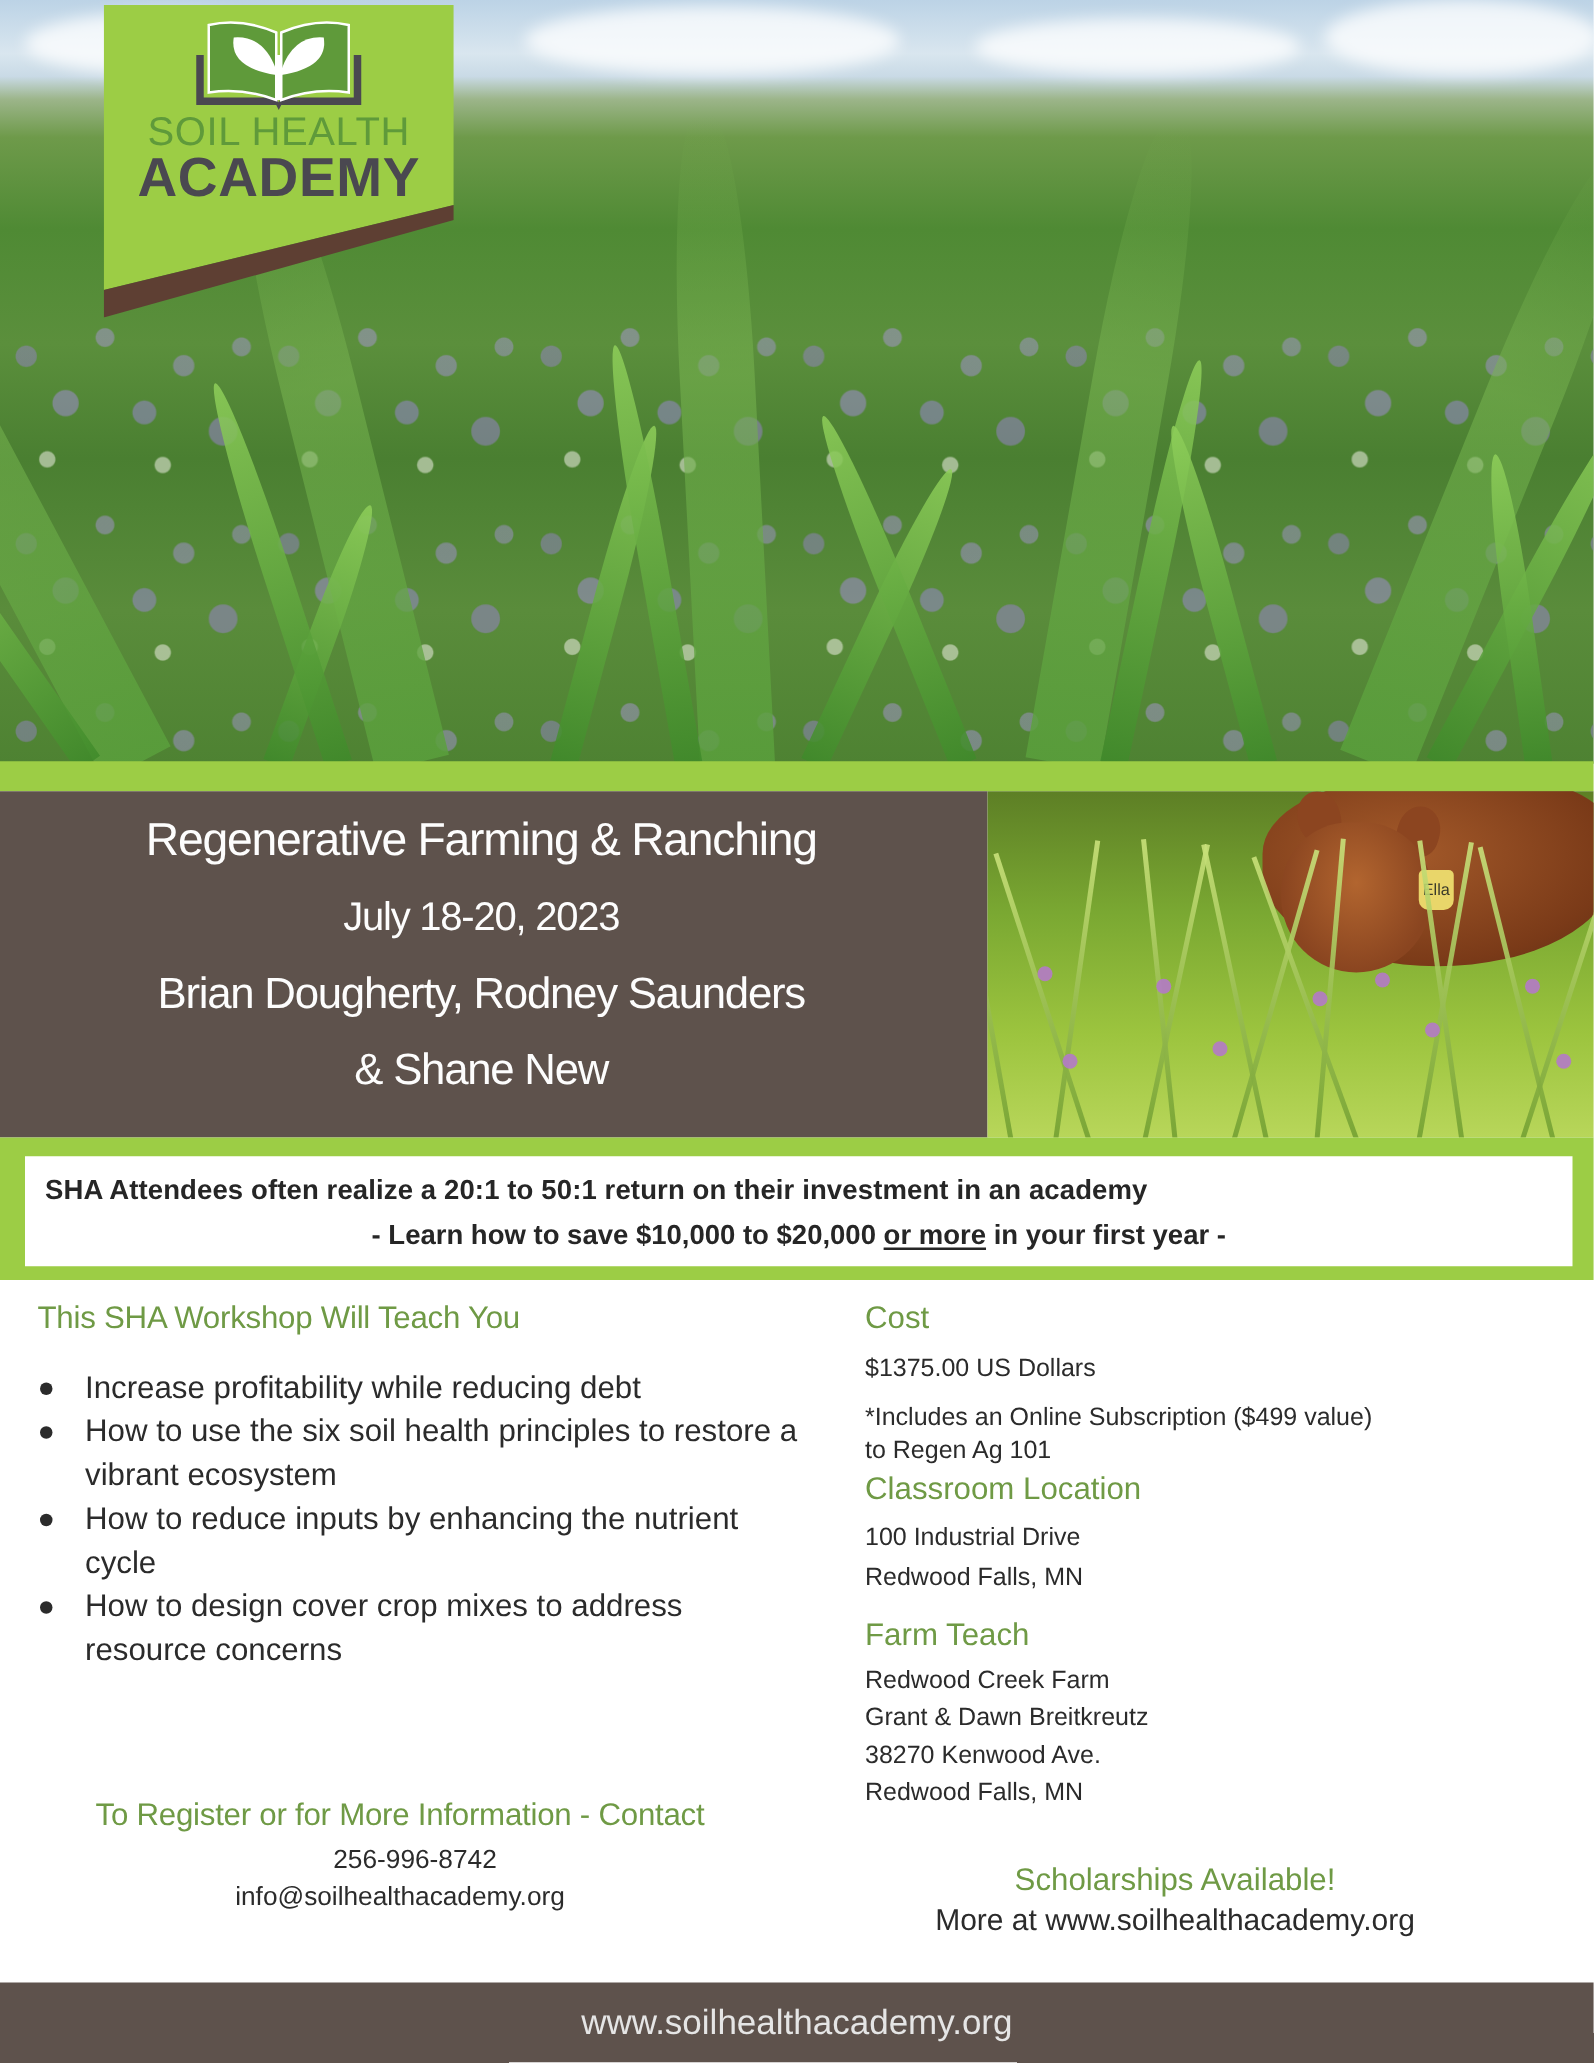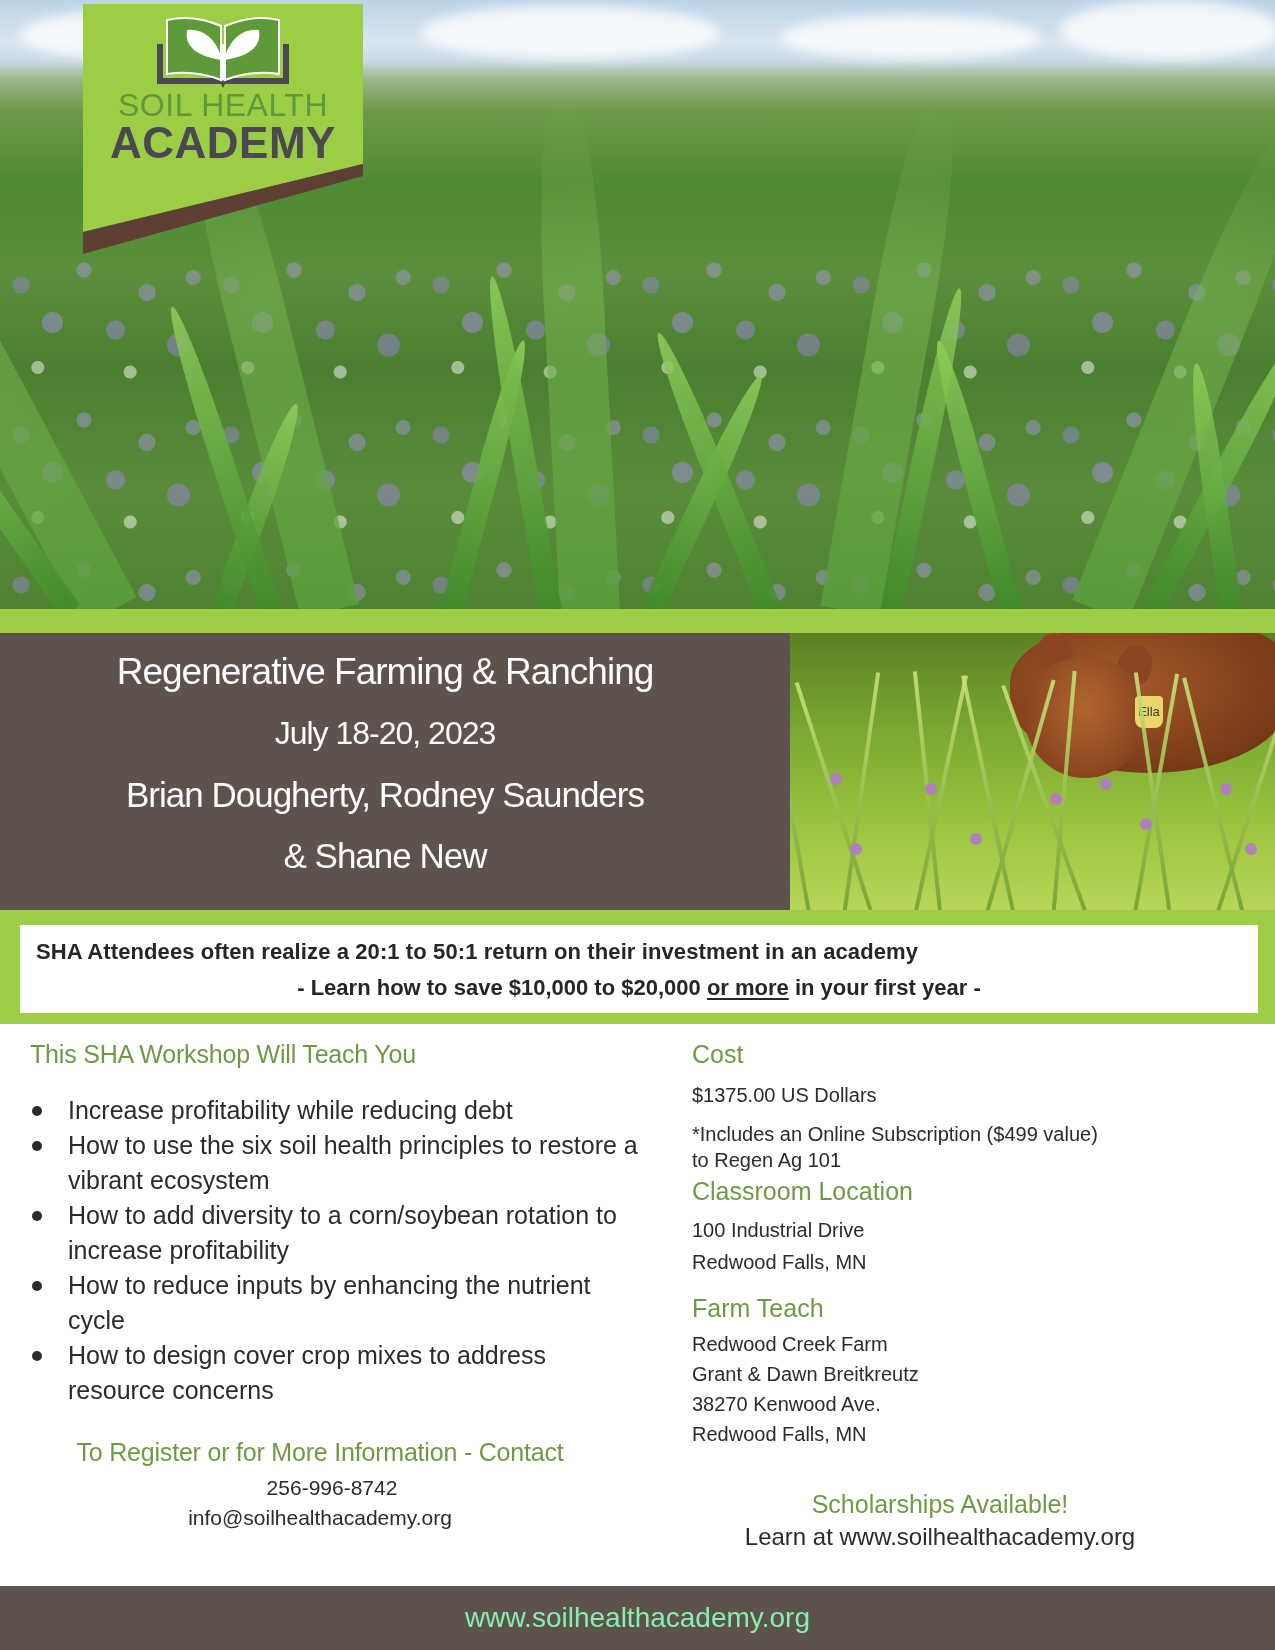--- a/index.html
+++ b/index.html
@@ -125,21 +125,21 @@
   .right-col .heading { font-size: 25px; }
   .right-col .txt { font-size: 20px; color: #2b2b2b; line-height: 28px; }
 
   .scholar { position: absolute; left: 690px; width: 500px; top: 1490px; text-align: center; }
   .scholar .heading { font-size: 25px; }
   .scholar .apply { font-size: 24px; color: #2b2b2b; margin-top: 4px; }
 
   
   .footer {
     position: absolute; left: 0; top: 1586px; width: 1275px; height: 64px; background: #5e524c;
-    text-align: center; color: #86efac; font-size: 28px; line-height: 64px;
+    text-align: center; color: #e5e5e5; font-size: 28px; line-height: 64px;
   }
 </style>
 </head>
 <body>
 
 <div class="hero">
   <div class="sky-cloud" style="left:20px;top:10px;width:220px;height:50px;"></div>
   <div class="sky-cloud" style="left:420px;top:5px;width:300px;height:55px;"></div>
   <div class="sky-cloud" style="left:780px;top:15px;width:260px;height:45px;"></div>
   <div class="sky-cloud" style="left:1060px;top:0px;width:220px;height:60px;"></div>
@@ -226,21 +226,20 @@
 <div class="roi-box">
   <div class="l1">SHA Attendees often realize a 20:1 to 50:1 return on their investment in an academy</div>
   <div class="l2"><span>- Learn how to save $10,000 to $20,000 </span><u>or more</u><span> in your first year -</span></div>
 </div>
 
 <div class="left-col">
   <div class="heading green-h">This SHA Workshop Will Teach You</div>
   <ul class="bullets">
     <li><span class="dot"></span><span>Increase profitability while reducing debt</span></li>
     <li><span class="dot"></span><span>How to use the six soil health principles to restore a vibrant ecosystem</span></li>
-    <li><span class="dot"></span><span>How to add diversity to a corn/soybean rotation to increase profitability</span></li>
     <li><span class="dot"></span><span>How to reduce inputs by enhancing the nutrient cycle</span></li>
     <li><span class="dot"></span><span>How to design cover crop mixes to address resource concerns</span></li>
   </ul>
 </div>
 
 <div class="contact">
   <div class="heading green-h">To Register or for More Information - Contact</div>
   <div class="line" style="margin-top:6px;padding-left:24px;">256-996-8742</div>
   <div class="line">info@soilhealthacademy.org</div>
 </div>
@@ -257,18 +256,18 @@
 
   <div class="heading green-h" style="margin-top:16px;">Farm Teach</div>
   <div class="txt" style="margin-top:6px;line-height:30px;">Redwood Creek Farm</div>
   <div class="txt" style="line-height:30px;">Grant &amp; Dawn Breitkreutz</div>
   <div class="txt" style="line-height:30px;">38270 Kenwood Ave.</div>
   <div class="txt" style="line-height:30px;">Redwood Falls, MN</div>
 </div>
 
 <div class="scholar">
   <div class="heading green-h">Scholarships Available!</div>
-  <div class="apply">Learn at www.soilhealthacademy.org</div>
+  <div class="apply">More at www.soilhealthacademy.org</div>
 </div>
 
 <div class="footer">
   <span>www.soilhealthacademy.org</span>
 </div>
 
 </body></html>

